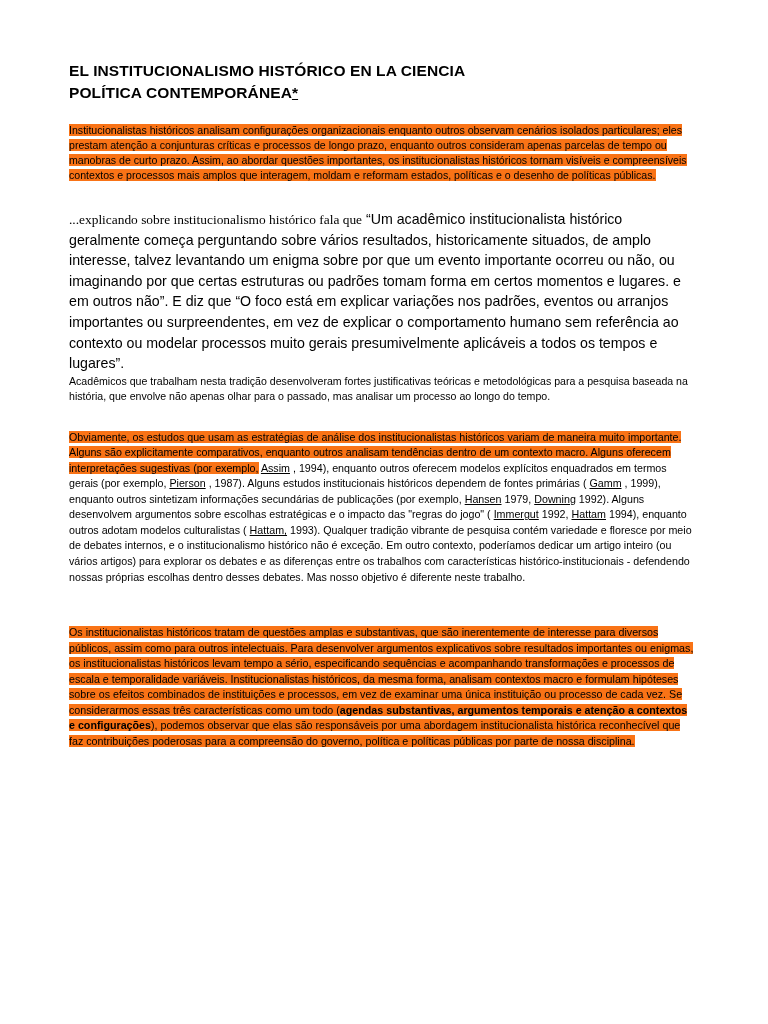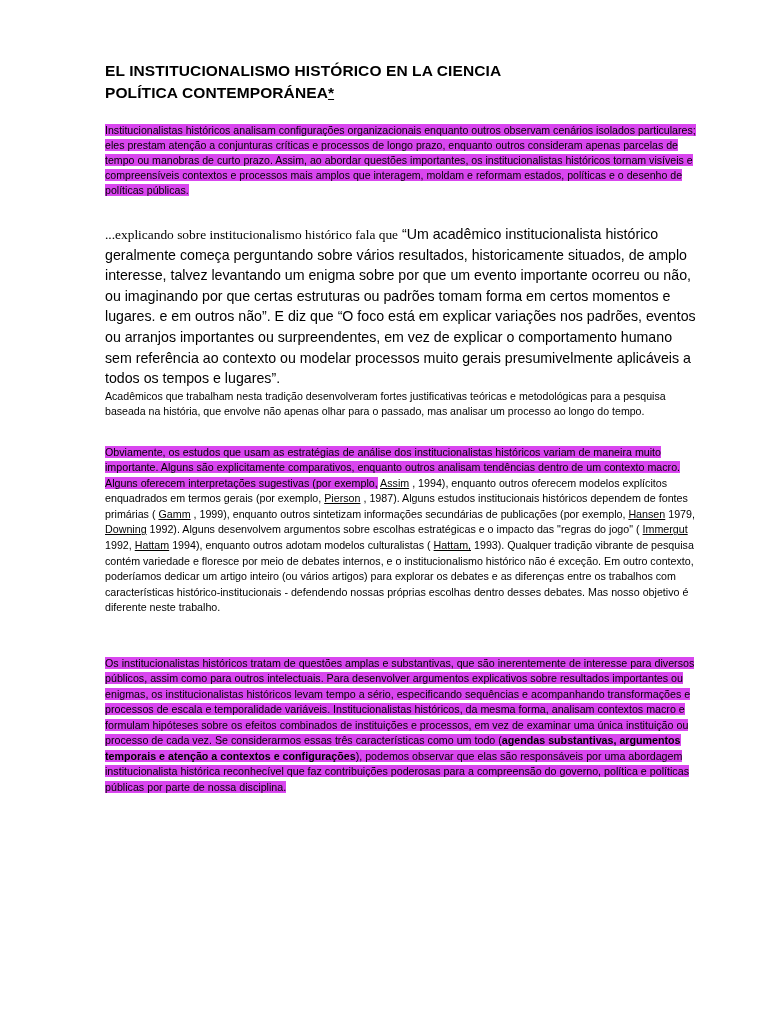--- a/index.html
+++ b/index.html
@@ -15,21 +15,21 @@
     position: relative;
     overflow: hidden;
   }
   .page {
     position: absolute;
     left: 0; top: 0;
     width: 768px;
     height: 1024px;
     background: #ffffff;
     box-sizing: border-box;
-    padding: 60px 72px 0 105px;
+    padding: 60px 72px 0 69px;
   }
   .doc-title {
     font-size: 15.5px;
     font-weight: bold;
     line-height: 1.45;
     letter-spacing: 0.1px;
     margin: 0 0 18px 0;
   }
   .doc-title .star {
     font-weight: bold;
@@ -38,21 +38,21 @@
   p {
     margin: 0;
   }
   .para {
     font-size: 10.6px;
     line-height: 1.42;
     text-align: left;
     margin-bottom: 16px;
   }
   .hl {
-    background: #d946ef;
+    background: #f97316;
   }
   .para-intro {
     margin-bottom: 26px;
   }
   .quote-block {
     font-size: 14.2px;
     line-height: 1.45;
   }
   .quote-lead {
     font-family: "Liberation Serif", serif;

